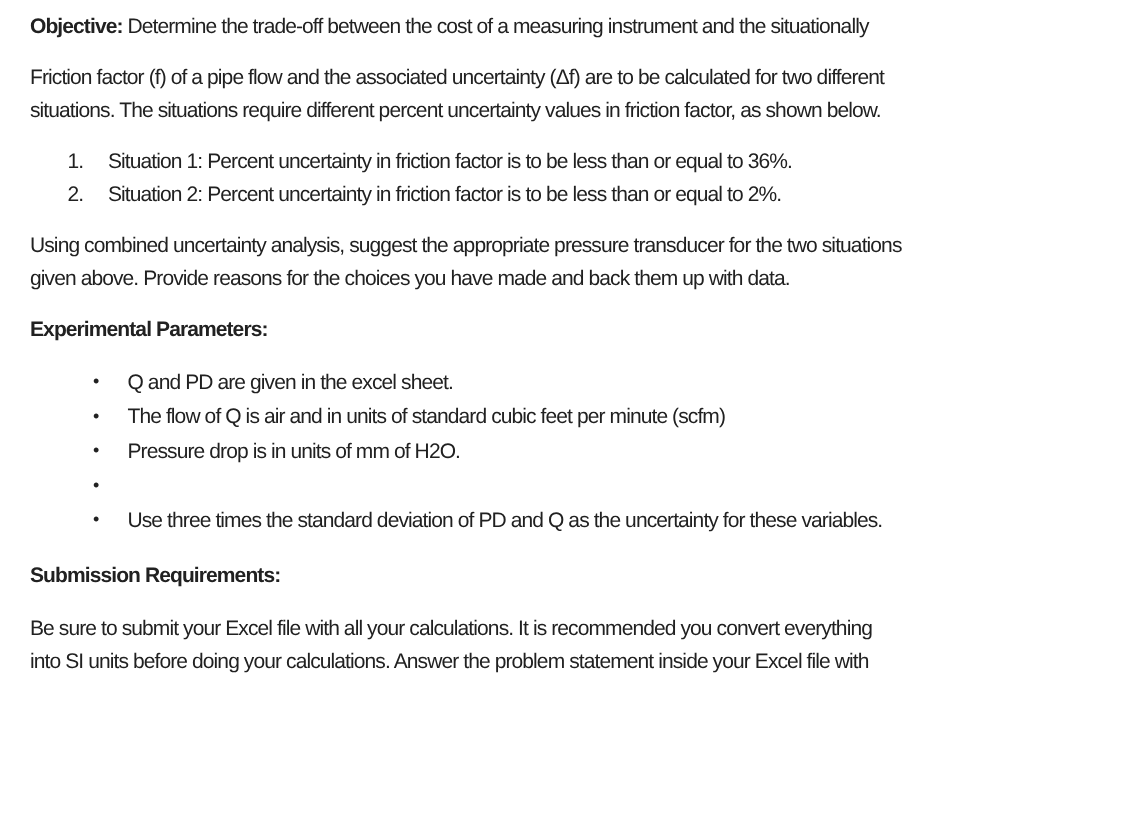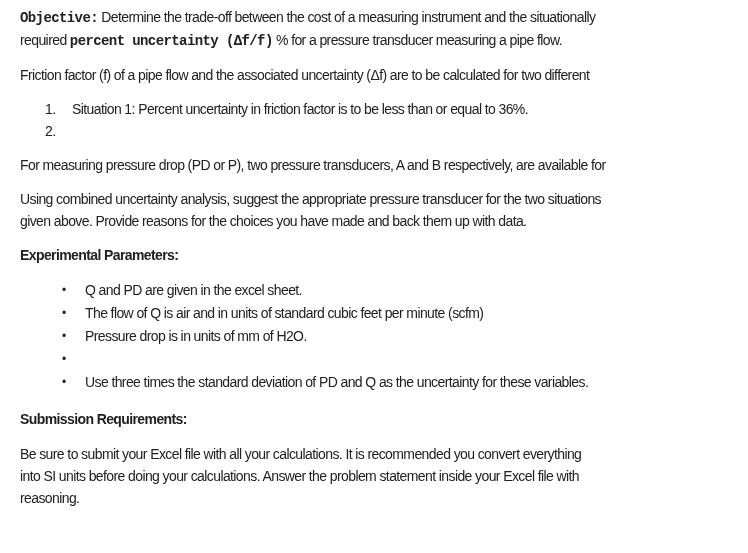--- a/index.html
+++ b/index.html
@@ -18,21 +18,21 @@
     padding: 6px 12px 0 20px;
     font-size: 14px;
     letter-spacing: -0.6px;
   }
   .line {
     display: block;
     white-space: pre;
     line-height: 22px;
   }
   .para { margin: 0 0 12px 0; }
-  .bold { font-weight: bold; font-family: Liberation Mono, monospace; }
+  .bold { font-weight: bold; }
   .heading {
     font-weight: bold;
     line-height: 22px;
     margin: 0 0 13px 0;
     white-space: pre;
   }
   .olist { margin: 0 0 12px 0; }
   .oitem {
     display: flex;
     line-height: 22px;
@@ -56,39 +56,39 @@
     font-size: 12px;
   }
 </style>
 </head>
 <body>
 
 <div class="page">
 
   <p class="para">
     <span class="line"><span class="bold">Objective:</span><span> Determine the trade-off between the cost of a measuring instrument and the situationally</span></span>
-    <span class="line"><span>required </span><span class="bold">percent uncertainty (Δf/f)</span><span> % for a pressure transducer measuring a pipe flow.</span></span>
   </p>
 
   <p class="para">
     <span class="line">Friction factor (f) of a pipe flow and the associated uncertainty (Δf) are to be calculated for two different</span>
+    <span class="line">situations. The situations require different percent uncertainty values in friction factor, as shown below.</span>
   </p>
 
   <div class="olist">
     <div class="oitem">
       <span class="num">1.</span>
       <span>Situation 1: Percent uncertainty in friction factor is to be less than or equal to 36%.</span>
     </div>
     <div class="oitem">
       <span class="num">2.</span>
+      <span>Situation 2: Percent uncertainty in friction factor is to be less than or equal to 2%.</span>
     </div>
   </div>
 
   <p class="para">
-    <span class="line">For measuring pressure drop (PD or P), two pressure transducers, A and B respectively, are available for</span>
   </p>
 
   <p class="para">
     <span class="line">Using combined uncertainty analysis, suggest the appropriate pressure transducer for the two situations</span>
     <span class="line">given above. Provide reasons for the choices you have made and back them up with data.</span>
   </p>
 
   <p class="heading">Experimental Parameters:</p>
 
   <div class="blist">
@@ -111,16 +111,15 @@
       <span class="dot">•</span>
       <span>Use three times the standard deviation of PD and Q as the uncertainty for these variables.</span>
     </div>
   </div>
 
   <p class="heading">Submission Requirements:</p>
 
   <p class="para">
     <span class="line">Be sure to submit your Excel file with all your calculations. It is recommended you convert everything</span>
     <span class="line">into SI units before doing your calculations. Answer the problem statement inside your Excel file with</span>
-    <span class="line">reasoning.</span>
   </p>
 
 </div>
 
 </body></html>

